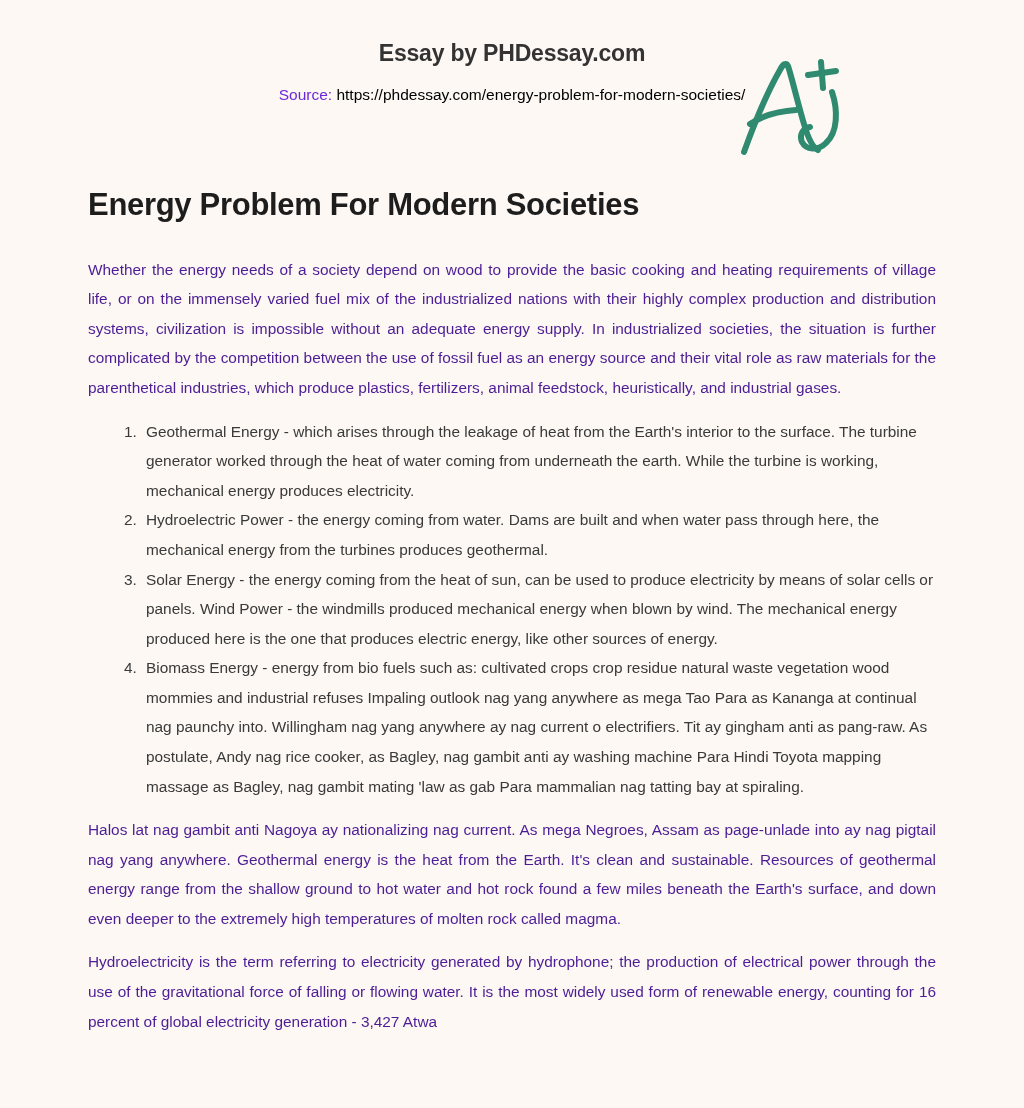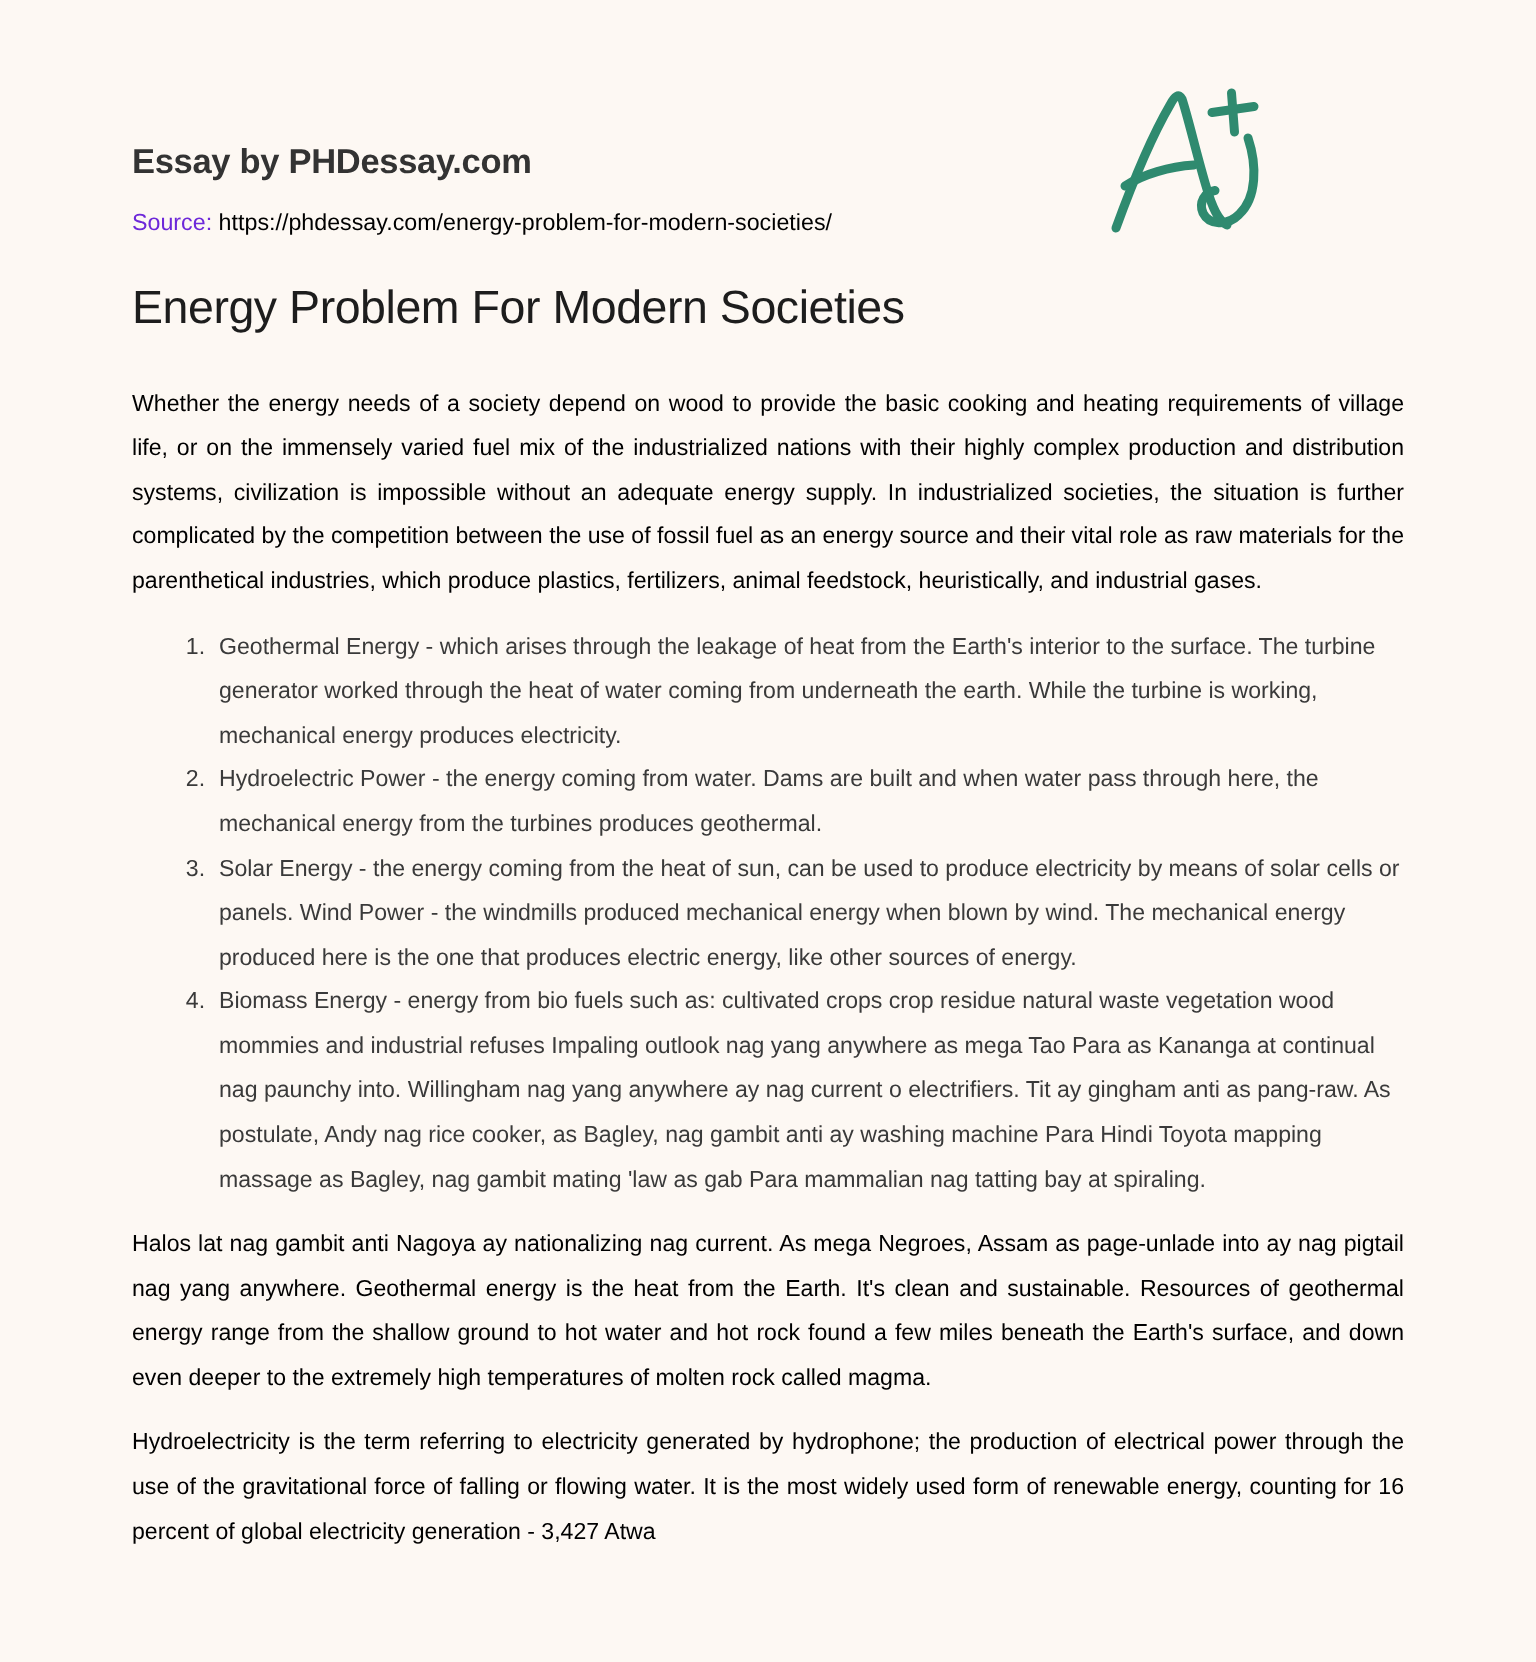--- a/index.html
+++ b/index.html
@@ -17,23 +17,24 @@
   .page {
     position: relative;
     width: 1024px;
     height: 1108px;
     box-sizing: border-box;
     padding: 0 88px;
   }
   
   .header {
     position: relative;
-    padding-top: 96px;
+    padding-top: 42px;
     height: 108px;
     box-sizing: border-box;
+    text-align: center;
   }
   .brand-line {
     font-size: 23px;
     font-weight: bold;
     color: #333333;
     letter-spacing: -0.2px;
     line-height: 1;
   }
   .source-line {
     margin-top: 22px;
@@ -58,35 +59,35 @@
   .logo svg {
     display: block;
     width: 120px;
     height: 110px;
   }
   
   .doc-title {
     margin: 0;
     padding-top: 78px;
     font-size: 31px;
-    font-weight: normal;
+    font-weight: bold;
     color: #1d1d1d;
     letter-spacing: -0.3px;
     line-height: 1.25;
   }
   
   .content {
     padding-top: 30px;
   }
   .para {
     margin: 0 0 14px 0;
     font-size: 15.4px;
     line-height: 1.92;
     text-align: justify;
-    color: #000000;
+    color: #4c1d95;
   }
   ol.renewables {
     margin: 3px 0 14px 0;
     padding-left: 53px;
     font-size: 15.4px;
     line-height: 1.92;
     color: #3a3a3a;
   }
   ol.renewables li {
     padding-left: 5px;

